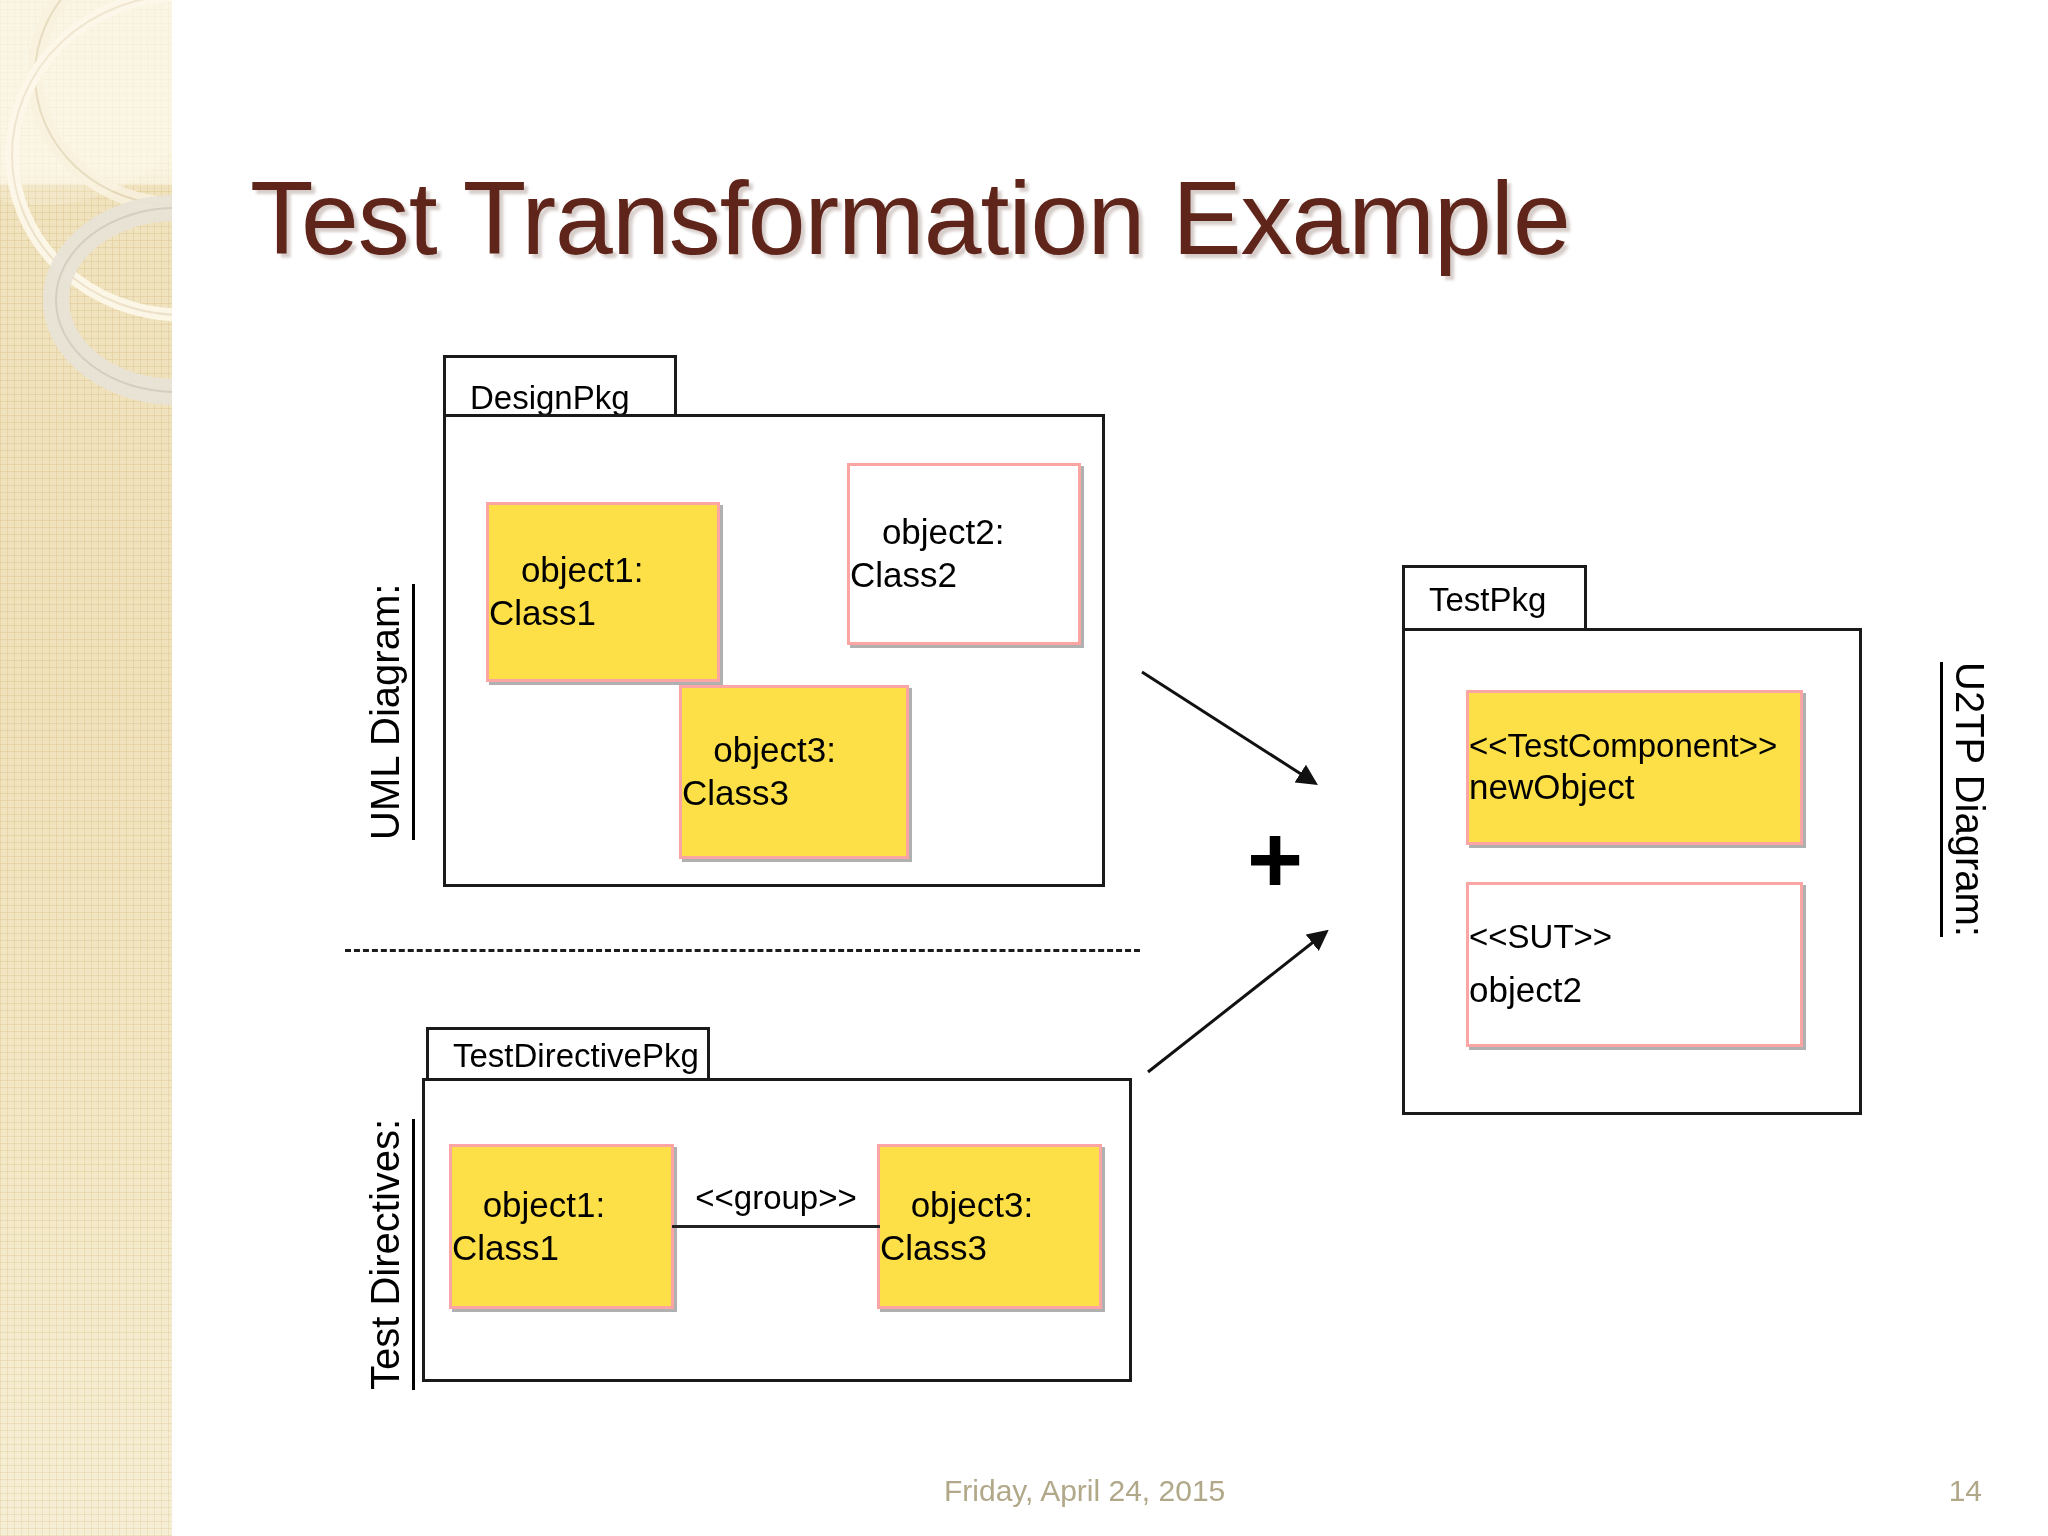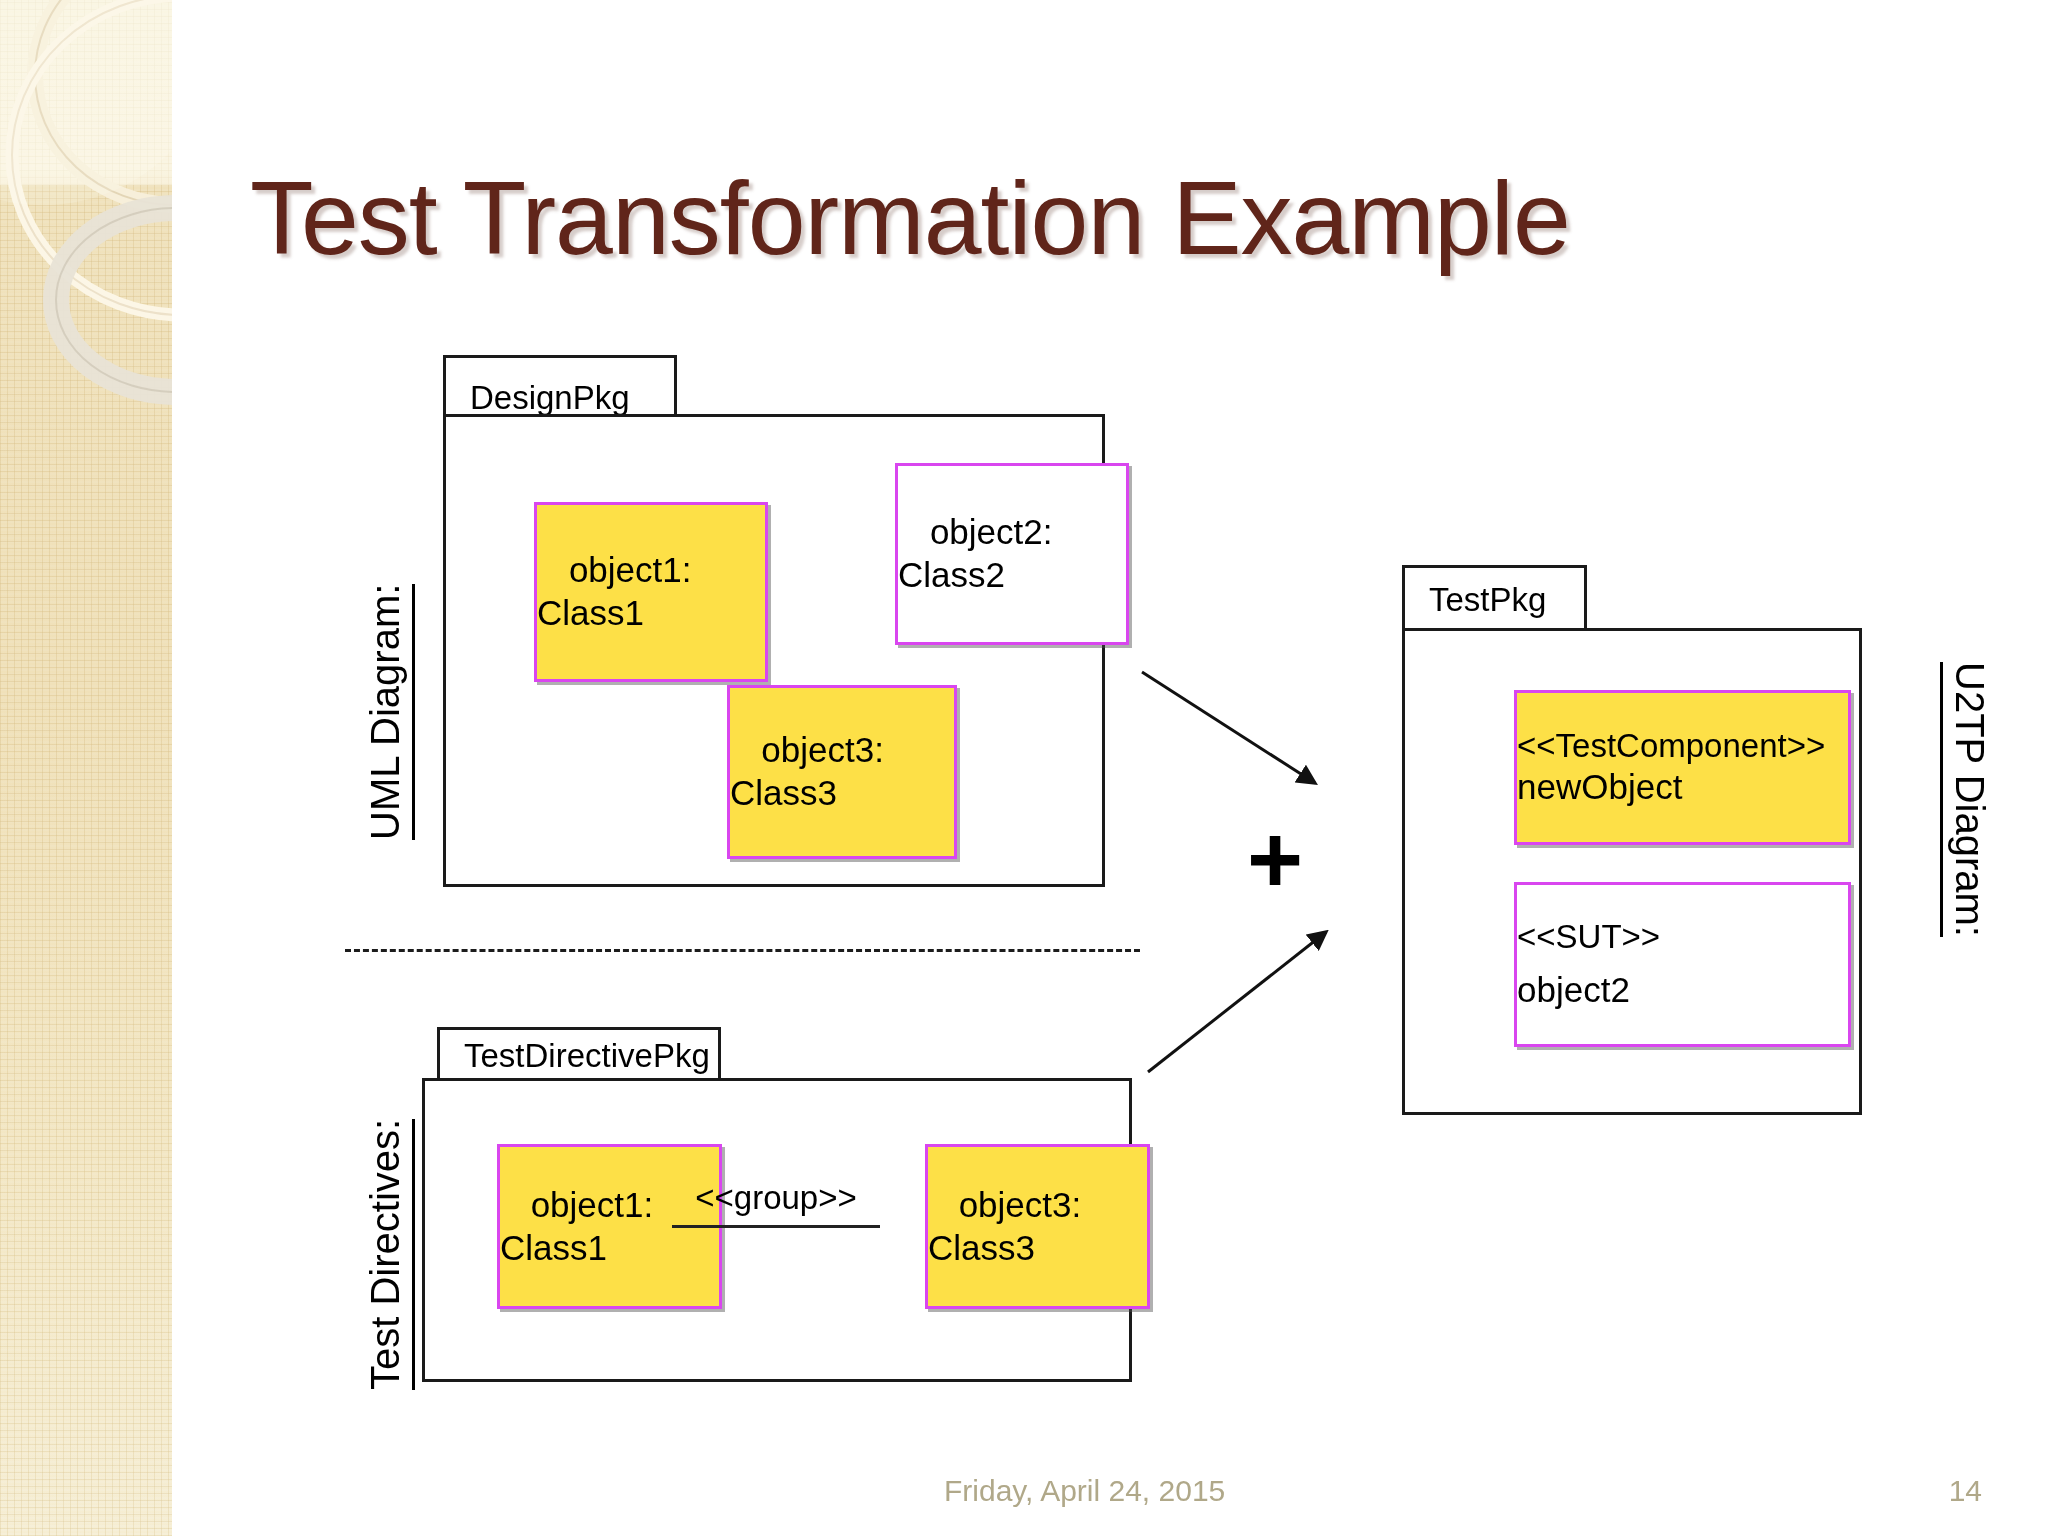--- a/index.html
+++ b/index.html
@@ -81,29 +81,28 @@
   }
   .pkg-body {
     position: absolute;
     background: #ffffff;
     border: 3px solid #1a1a1a;
     box-sizing: border-box;
   }
   .obj-box {
     position: absolute;
     box-sizing: border-box;
-    border: 3px solid #d946ef;
+    border: 3px solid #fca5a5;
     box-shadow: 3px 3px 0 rgba(80,80,80,.45);
     display: flex;
     flex-direction: column;
     justify-content: center;
     font-size: 35px;
     color: #000;
     line-height: 1.22;
-    margin-left: 48px;
   }
   .obj-box.gray { background: #fde047; }
   .obj-box.white { background: #ffffff; }
   .obj-l1 { text-align: left;  padding-left: 14%; }
   .obj-l2 { padding-right: 14%; }
   .obj-c  { }
 
   
   .vcaption {
     position: absolute;
@@ -193,21 +192,21 @@
 
   <div class="obj-box gray" style="left:236px; top:330px; width:230px; height:174px;">
     <div class="obj-l1">object3:</div>
     <div class="obj-l2">Class3</div>
   </div>
 </div>
 
 <div id="divider"></div>
 
 <div class="pkg" style="left:422px; top:1027px; width:710px; height:355px;">
-  <div class="pkg-tab" style="left:15px; top:0; width:284px; height:54px;">
+  <div class="pkg-tab" style="left:4px; top:0; width:284px; height:54px;">
     <span>TestDirectivePkg</span>
   </div>
   <div class="pkg-body" style="left:0; top:51px; width:710px; height:304px;"></div>
 
   <div class="obj-box gray" style="left:27px; top:117px; width:225px; height:165px;">
     <div class="obj-l1">object1:</div>
     <div class="obj-l2">Class1</div>
   </div>
 
   <div class="obj-box gray" style="left:455px; top:117px; width:225px; height:165px;">

